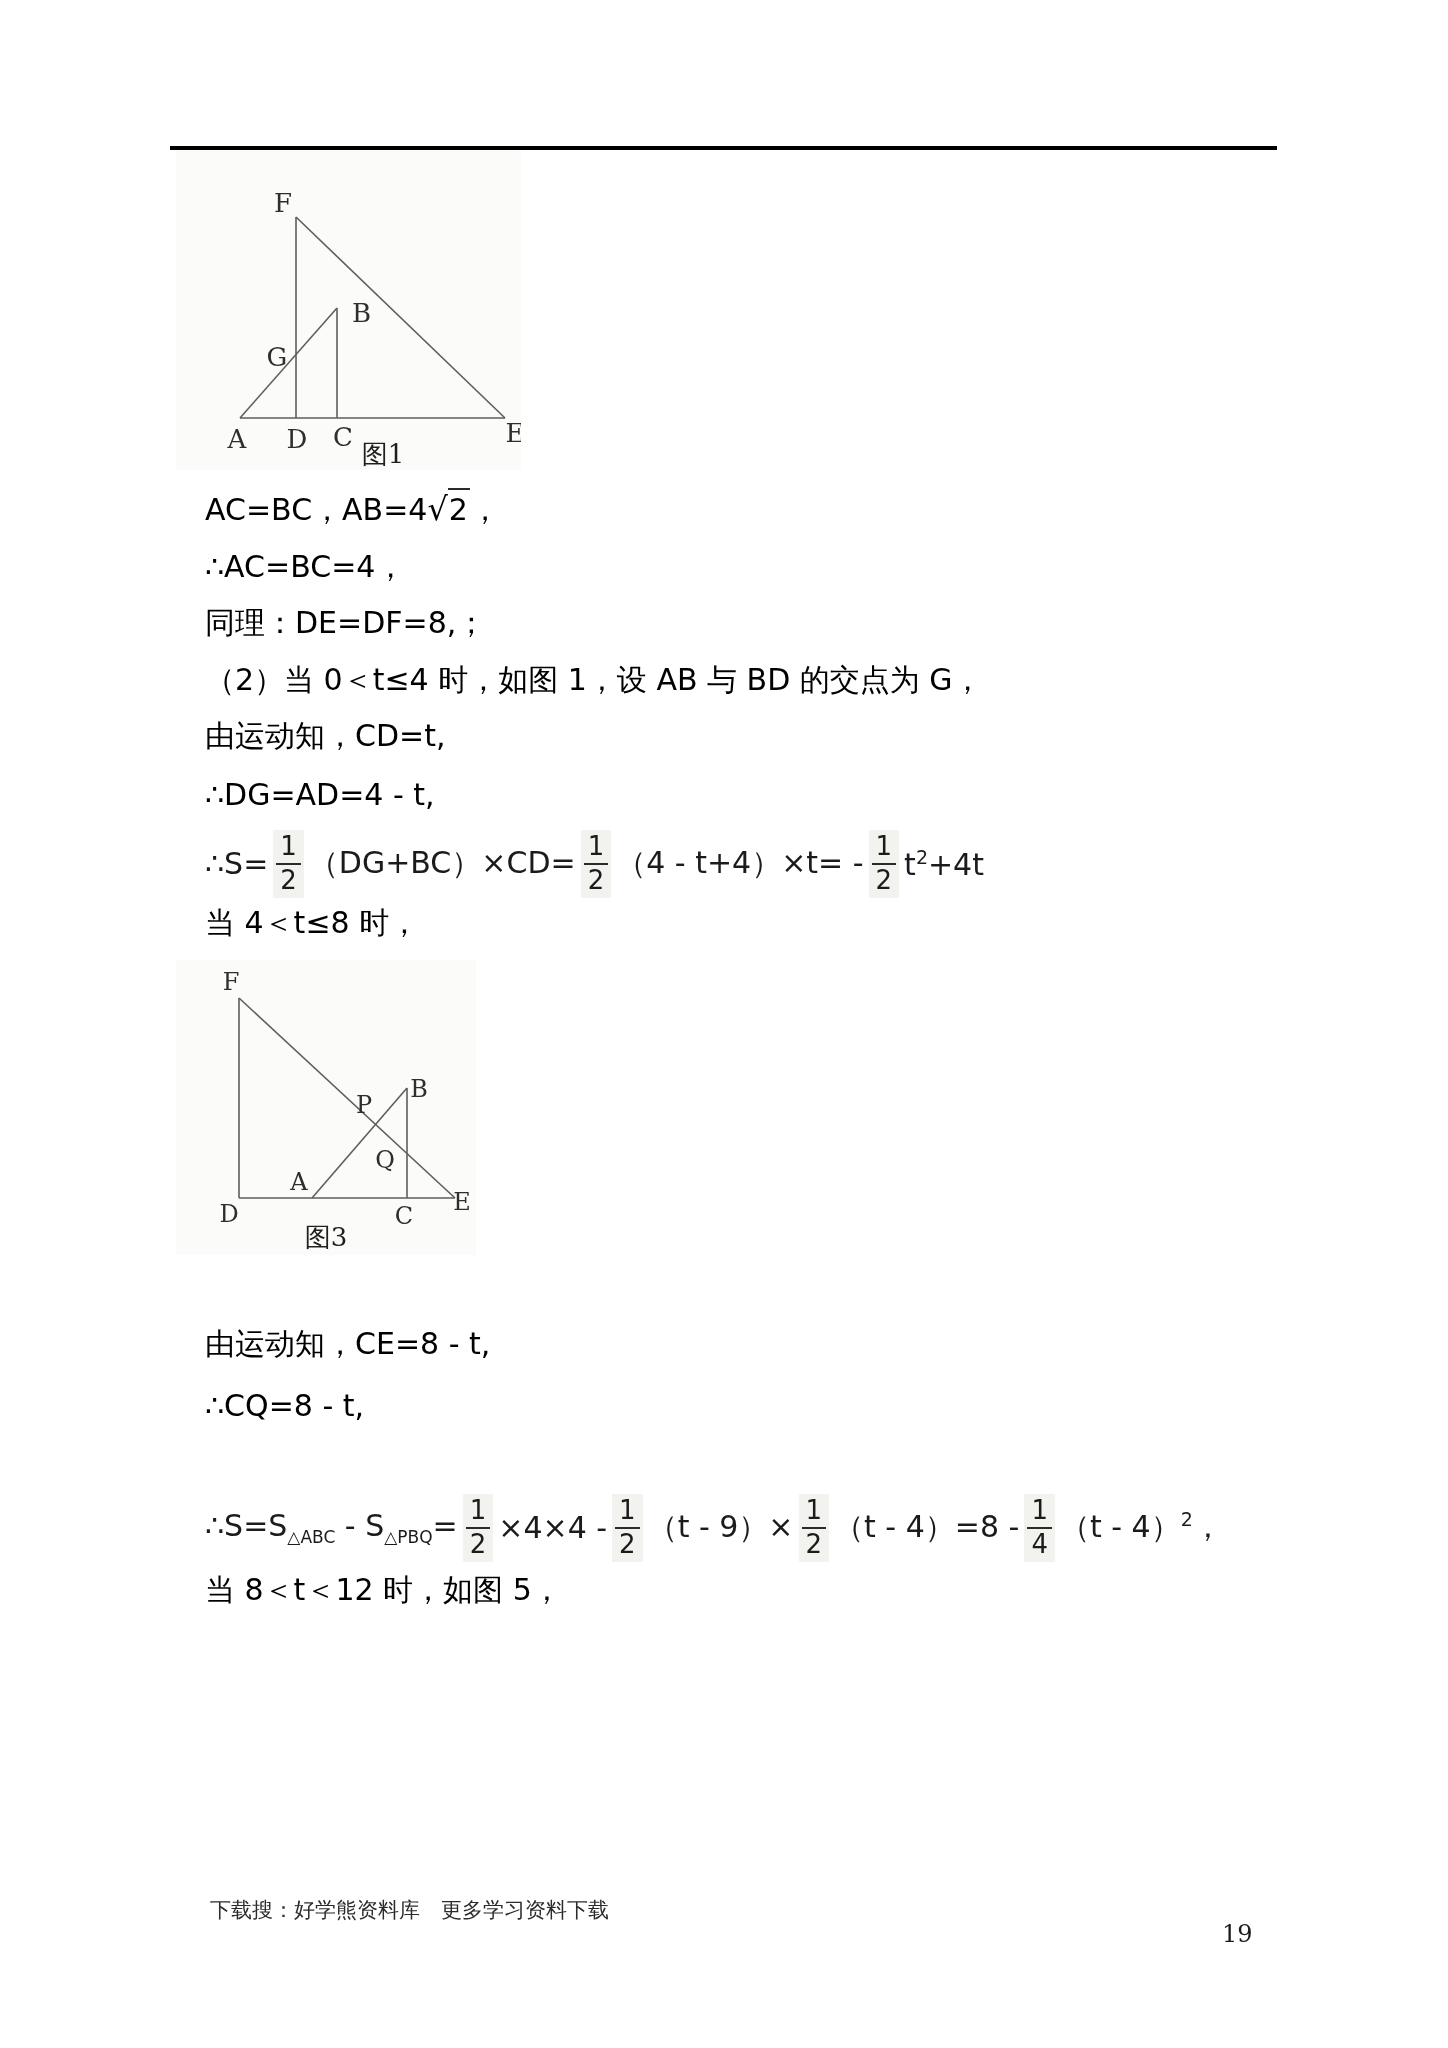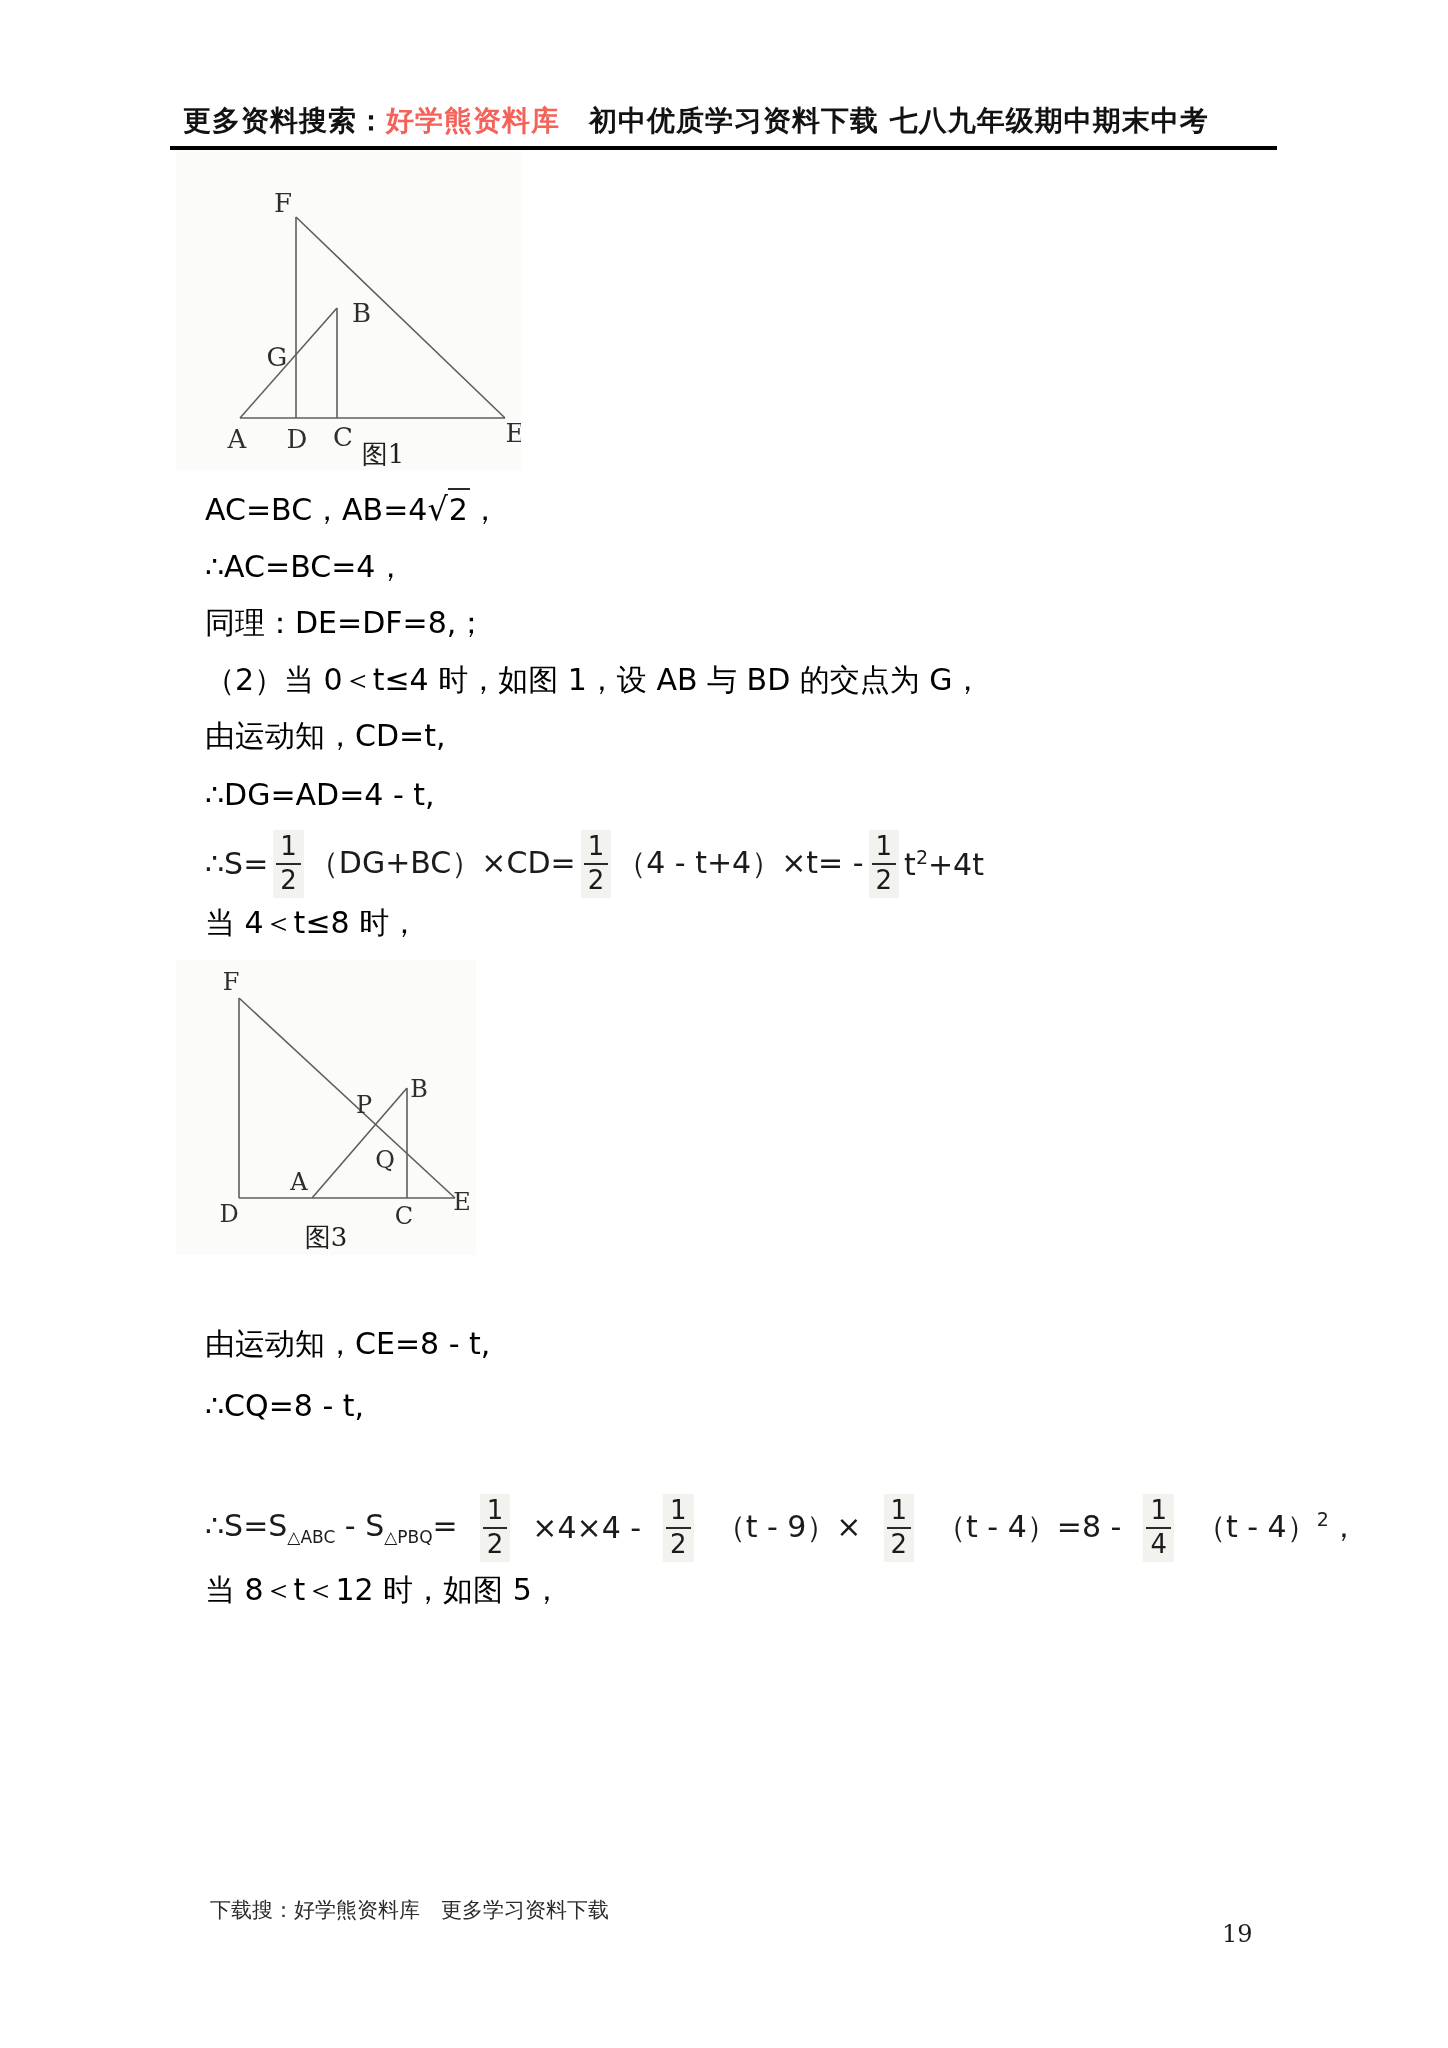--- a/index.html
+++ b/index.html
@@ -52,23 +52,20 @@
   .page-num {
     top:1920px; left:1222px; font-size:24px; color:#1b1b1b;
     font-family:"DejaVu Serif","Liberation Serif",serif;
   }
 </style>
 </head>
 <body>
 
 <div class="page">
 
-  <div class="abs header">
-    <span>更多资料搜索：</span><span class="brand" style="color:#f4625a;">好学熊资料库</span><span>　初中优质学习资料下载 七八九年级期中期末中考</span>
-  </div>
   <div class="abs rule"></div>
 
   <svg class="abs figure" style="top:150px; left:176px;" width="345" height="320" viewBox="0 0 345 320">
     <line x1="120" y1="67" x2="120" y2="268"></line>
     <line x1="120" y1="67" x2="329" y2="268"></line>
     <line x1="64" y1="268" x2="329" y2="268"></line>
     <line x1="64" y1="268" x2="161" y2="158"></line>
     <line x1="161" y1="158" x2="161" y2="268"></line>
     <text x="107" y="62" text-anchor="middle">F</text>
     <text x="176" y="172">B</text>
@@ -123,21 +120,21 @@
     <text x="243" y="137" text-anchor="middle">B</text>
     <text x="228" y="264" text-anchor="middle">C</text>
     <text x="188" y="153" text-anchor="middle">P</text>
     <text x="209" y="208" text-anchor="middle">Q</text>
     <text x="150" y="286" text-anchor="middle" class="caption">图3</text>
   </svg>
 
   <div class="abs line" style="top:1326px;">由运动知，CE=8 - t,</div>
   <div class="abs line" style="top:1388px;">∴CQ=8 - t,</div>
 
-  <div class="abs formula" style="top:1494px;gap:17px;">
+  <div class="abs formula" style="top:1494px;">
     <span class="seg"><span>∴S=S</span><sub>△ABC</sub><span> - S</span><sub>△PBQ</sub><span>=</span></span>
     <span class="frac">
         <span class="num">1</span>
         <span class="den">2</span>
       </span>
     <span class="seg">×4×4 - </span>
     <span class="frac">
         <span class="num">1</span>
         <span class="den">2</span>
       </span>

